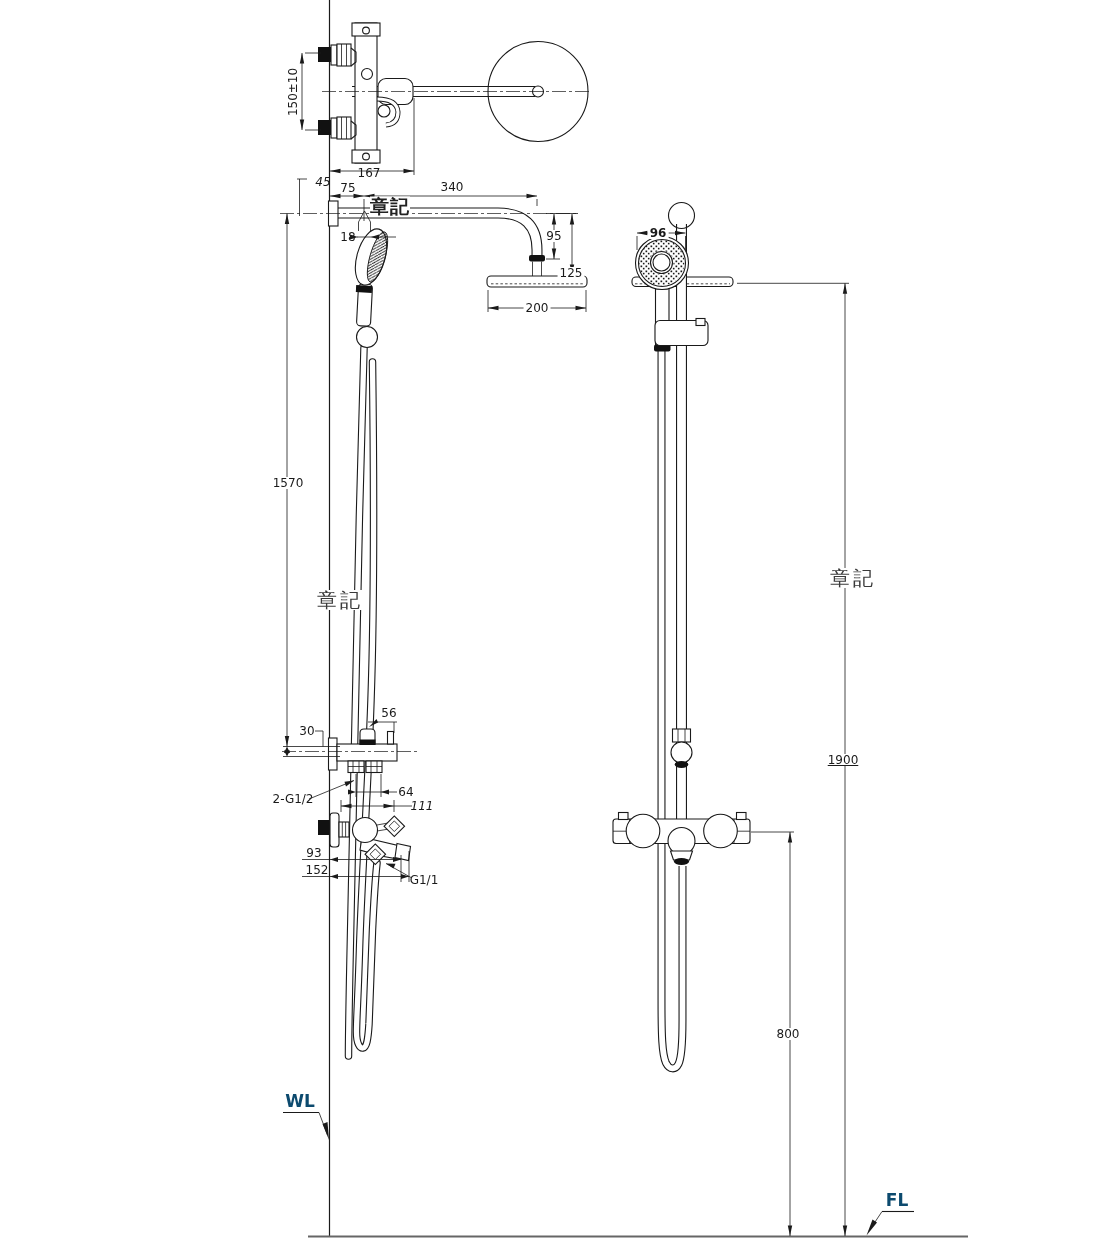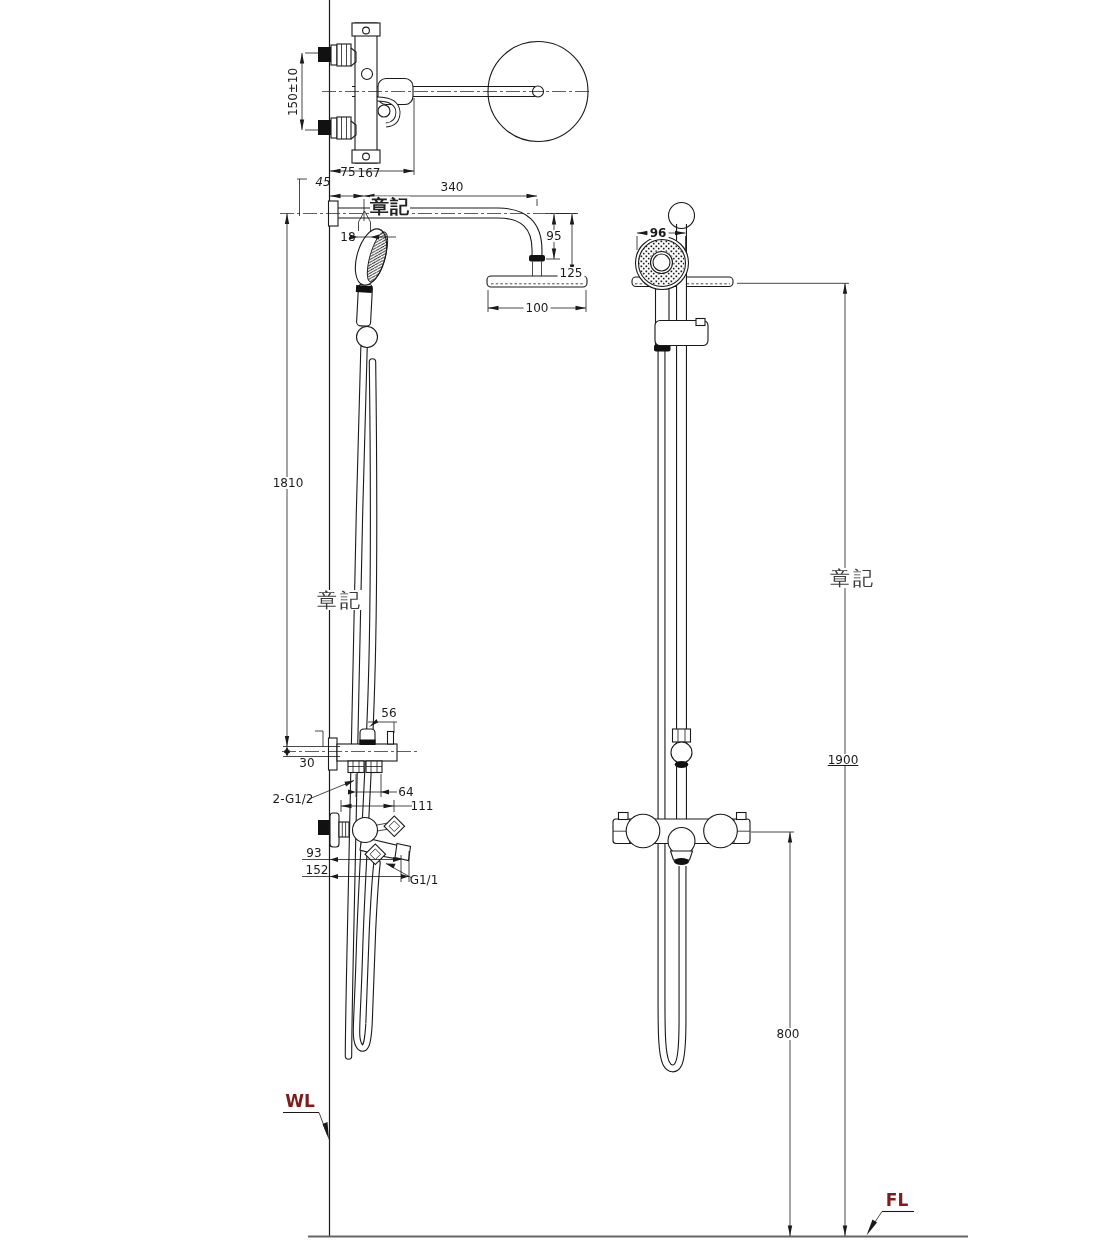--- a/index.html
+++ b/index.html
@@ -5,21 +5,21 @@
   html,body{margin:0;padding:0;background:#fff;}
   .canvas{position:relative;width:1103px;height:1257px;background:#fff;overflow:hidden;
           font-family:"DejaVu Sans",sans-serif;}
   .canvas svg{position:absolute;left:0;top:0;}
   .lbl{position:absolute;transform:translate(-50%,-50%);font:12px "DejaVu Sans",sans-serif;
        color:#1a1a1a;white-space:nowrap;line-height:1;}
   .bg{background:#fff;padding:0 2px;}
   .rot{transform:translate(-50%,-50%) rotate(-90deg);}
   .brand{font-size:20px;color:#3a3a3a;letter-spacing:3px;}
   .brand-sm{font-size:19px;color:#222;font-weight:bold;letter-spacing:1px;background:#fff;}
-  .ref{font:bold 17px "DejaVu Sans",sans-serif;color:#7f1d1d;}
+  .ref{font:bold 17px "DejaVu Sans",sans-serif;color:#0c4a6e;}
   
   .b{stroke:#1a1a1a;fill:none;stroke-width:1.1;}
   .th{stroke:#1a1a1a;fill:none;stroke-width:.8;}
   .w{fill:#fff;stroke:#1a1a1a;stroke-width:1.1;}
   .blk{fill:#111;stroke:none;}
   .dim{stroke:#1a1a1a;fill:none;stroke-width:.8;}
   .cl{stroke:#1a1a1a;fill:none;stroke-width:.7;stroke-dasharray:14 3 3 3;}
   .dash{stroke:#1a1a1a;fill:none;stroke-width:.8;stroke-dasharray:2.5 2.2;}
   .arw{fill:#1a1a1a;stroke:none;}
 </style>
@@ -350,31 +350,31 @@
   <g>
     <line class="b" x1="882" y1="1211.5" x2="914" y2="1211.5"></line>
     <line class="th" x1="882" y1="1211.5" x2="869" y2="1231"></line>
     <polygon class="arw" points="866.5,1235.5 872.5,1219.5 877,1222.5"></polygon>
   </g>
 </svg>
 
 <div class="lbl rot" style="left:293px;top:92px;">150±10</div>
 <div class="lbl" style="left:369px;top:165px;margin-top:8px;">167</div>
 <div class="lbl" style="left:323px;top:182px;font-style:italic;">45</div>
-<div class="lbl" style="left:348px;top:172px;">75</div>
+<div class="lbl" style="left:348px;top:188px;">75</div>
 <div class="lbl" style="left:452px;top:187px;">340</div>
 <div class="lbl" style="left:348px;top:237px;">18</div>
 <div class="lbl bg" style="left:554px;top:236px;">95</div>
 <div class="lbl bg" style="left:571px;top:245px;margin-top:28px;">125</div>
-<div class="lbl bg" style="left:537px;top:308px;">100</div>
-<div class="lbl bg" style="left:288px;top:483px;">1810</div>
-<div class="lbl" style="left:307px;top:731px;margin-top:32px;">30</div>
+<div class="lbl bg" style="left:537px;top:308px;">200</div>
+<div class="lbl bg" style="left:288px;top:483px;">1570</div>
+<div class="lbl" style="left:307px;top:731px;">30</div>
 <div class="lbl" style="left:389px;top:713px;">56</div>
 <div class="lbl" style="left:406px;top:792px;">64</div>
-<div class="lbl" style="left:422px;top:806px;">111</div>
+<div class="lbl" style="left:422px;top:806px;font-style:italic;">111</div>
 <div class="lbl" style="left:293px;top:799px;">2-G1/2</div>
 <div class="lbl" style="left:314px;top:853px;">93</div>
 <div class="lbl" style="left:317px;top:870px;">152</div>
 <div class="lbl" style="left:424px;top:880px;">G1/1</div>
 <div class="lbl bg" style="left:658px;top:233px;font-weight:bold;">96</div>
 <div class="lbl bg" style="left:843px;top:760px;text-decoration:underline;">1900</div>
 <div class="lbl bg" style="left:788px;top:1034px;">800</div>
 
 <div class="lbl brand-sm" style="left:390px;top:206px;">章記</div>
 <div class="lbl brand bg" style="left:340px;top:600px;">章記</div>

